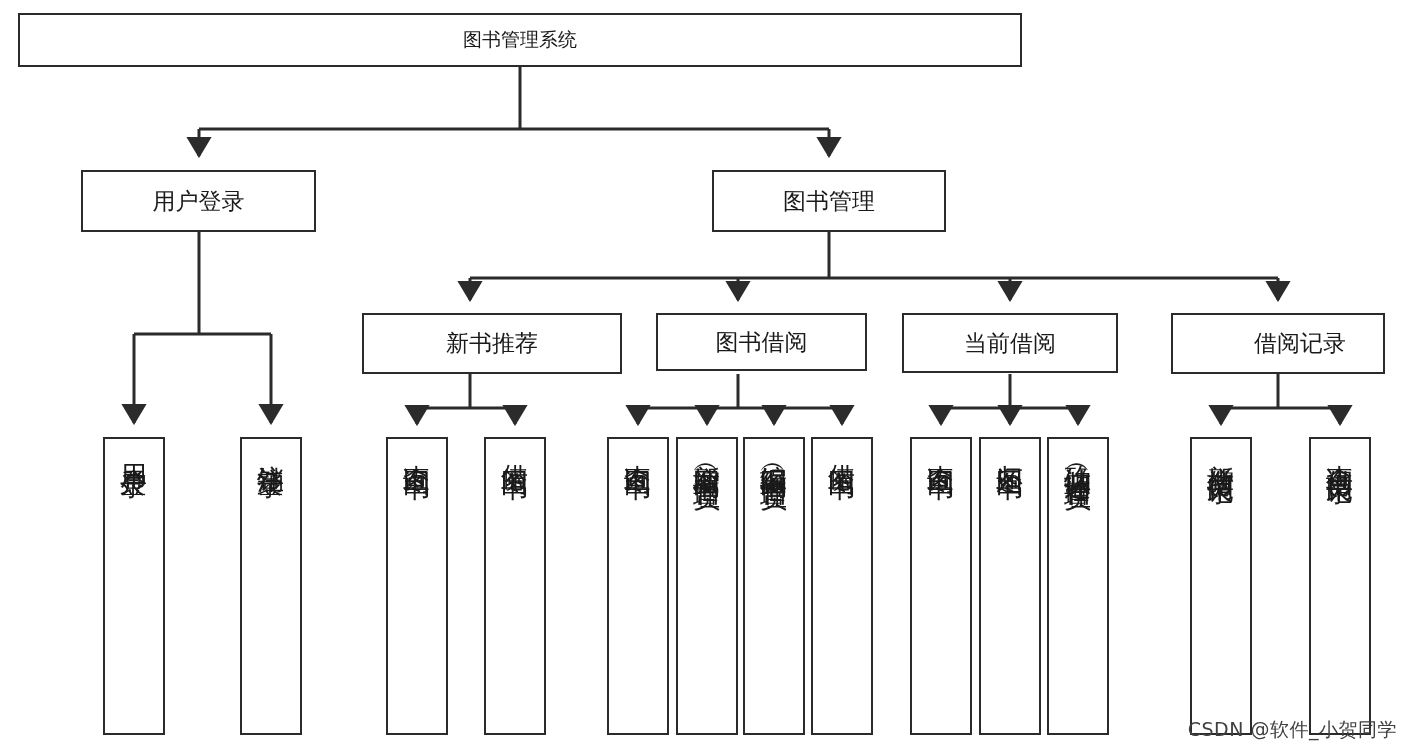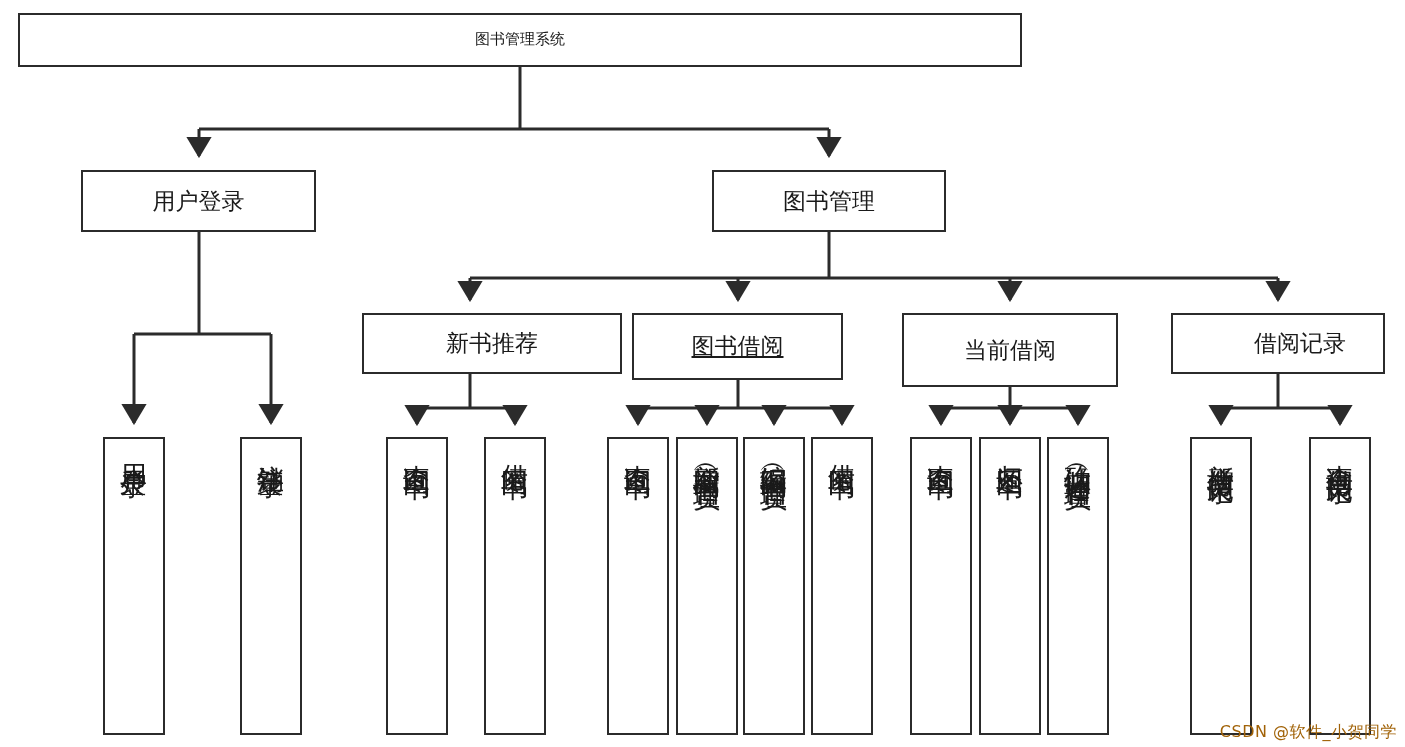--- a/index.html
+++ b/index.html
@@ -39,42 +39,42 @@
     display: block;
     line-height: 1.15;
     white-space: nowrap;
     text-align: center;
   }
   
   .node.horiz .lbl {
     font-size: 23px;
   }
   .node.root .lbl {
-    font-size: 15px;
+    font-size: 19px;
   }
   
   .node.vert {
     align-items: flex-start;
     justify-content: center;
     padding-top: 4px;
   }
   .node.vert .lbl {
     writing-mode: vertical-rl;
     text-orientation: upright;
     font-size: 27px;
     letter-spacing: 3px;
     line-height: 1;
     white-space: nowrap;
   }
   #watermark {
     position: absolute;
     right: 8px;
     bottom: 4px;
-    font-size: 16px;
-    color: #a16207;
+    font-size: 19px;
+    color: #404040;
     letter-spacing: 0.5px;
     white-space: nowrap;
   }
 </style>
 </head>
 <body>
 
 <div id="canvas">
 
   <svg id="wires" viewBox="0 0 1405 747">
@@ -134,24 +134,24 @@
   <div class="node horiz" style="left:81px; top:170px; width:235px; height:62px;">
     <span class="lbl">用户登录</span>
   </div>
   <div class="node horiz" style="left:712px; top:170px; width:234px; height:62px;">
     <span class="lbl">图书管理</span>
   </div>
 
   <div class="node horiz" style="left:362px; top:313px; width:260px; height:61px;">
     <span class="lbl">新书推荐</span>
   </div>
-  <div class="node horiz" style="left:632px; top:313px; width:211px; height:67px;text-decoration:underline;">
+  <div class="node horiz" style="left:656px; top:313px; width:211px; height:58px;">
     <span class="lbl">图书借阅</span>
   </div>
-  <div class="node horiz" style="left:902px; top:313px; width:216px; height:74px;">
+  <div class="node horiz" style="left:902px; top:313px; width:216px; height:60px;">
     <span class="lbl">当前借阅</span>
   </div>
   <div class="node horiz" style="left:1171px; top:313px; width:214px; height:61px;padding-left:44px;">
     <span class="lbl">借阅记录</span>
   </div>
 
   <div class="node vert" style="left:103px; top:437px; width:62px; height:298px;">
     <span class="lbl">用户登录</span>
   </div>
   <div class="node vert" style="left:240px; top:437px; width:62px; height:298px;">

